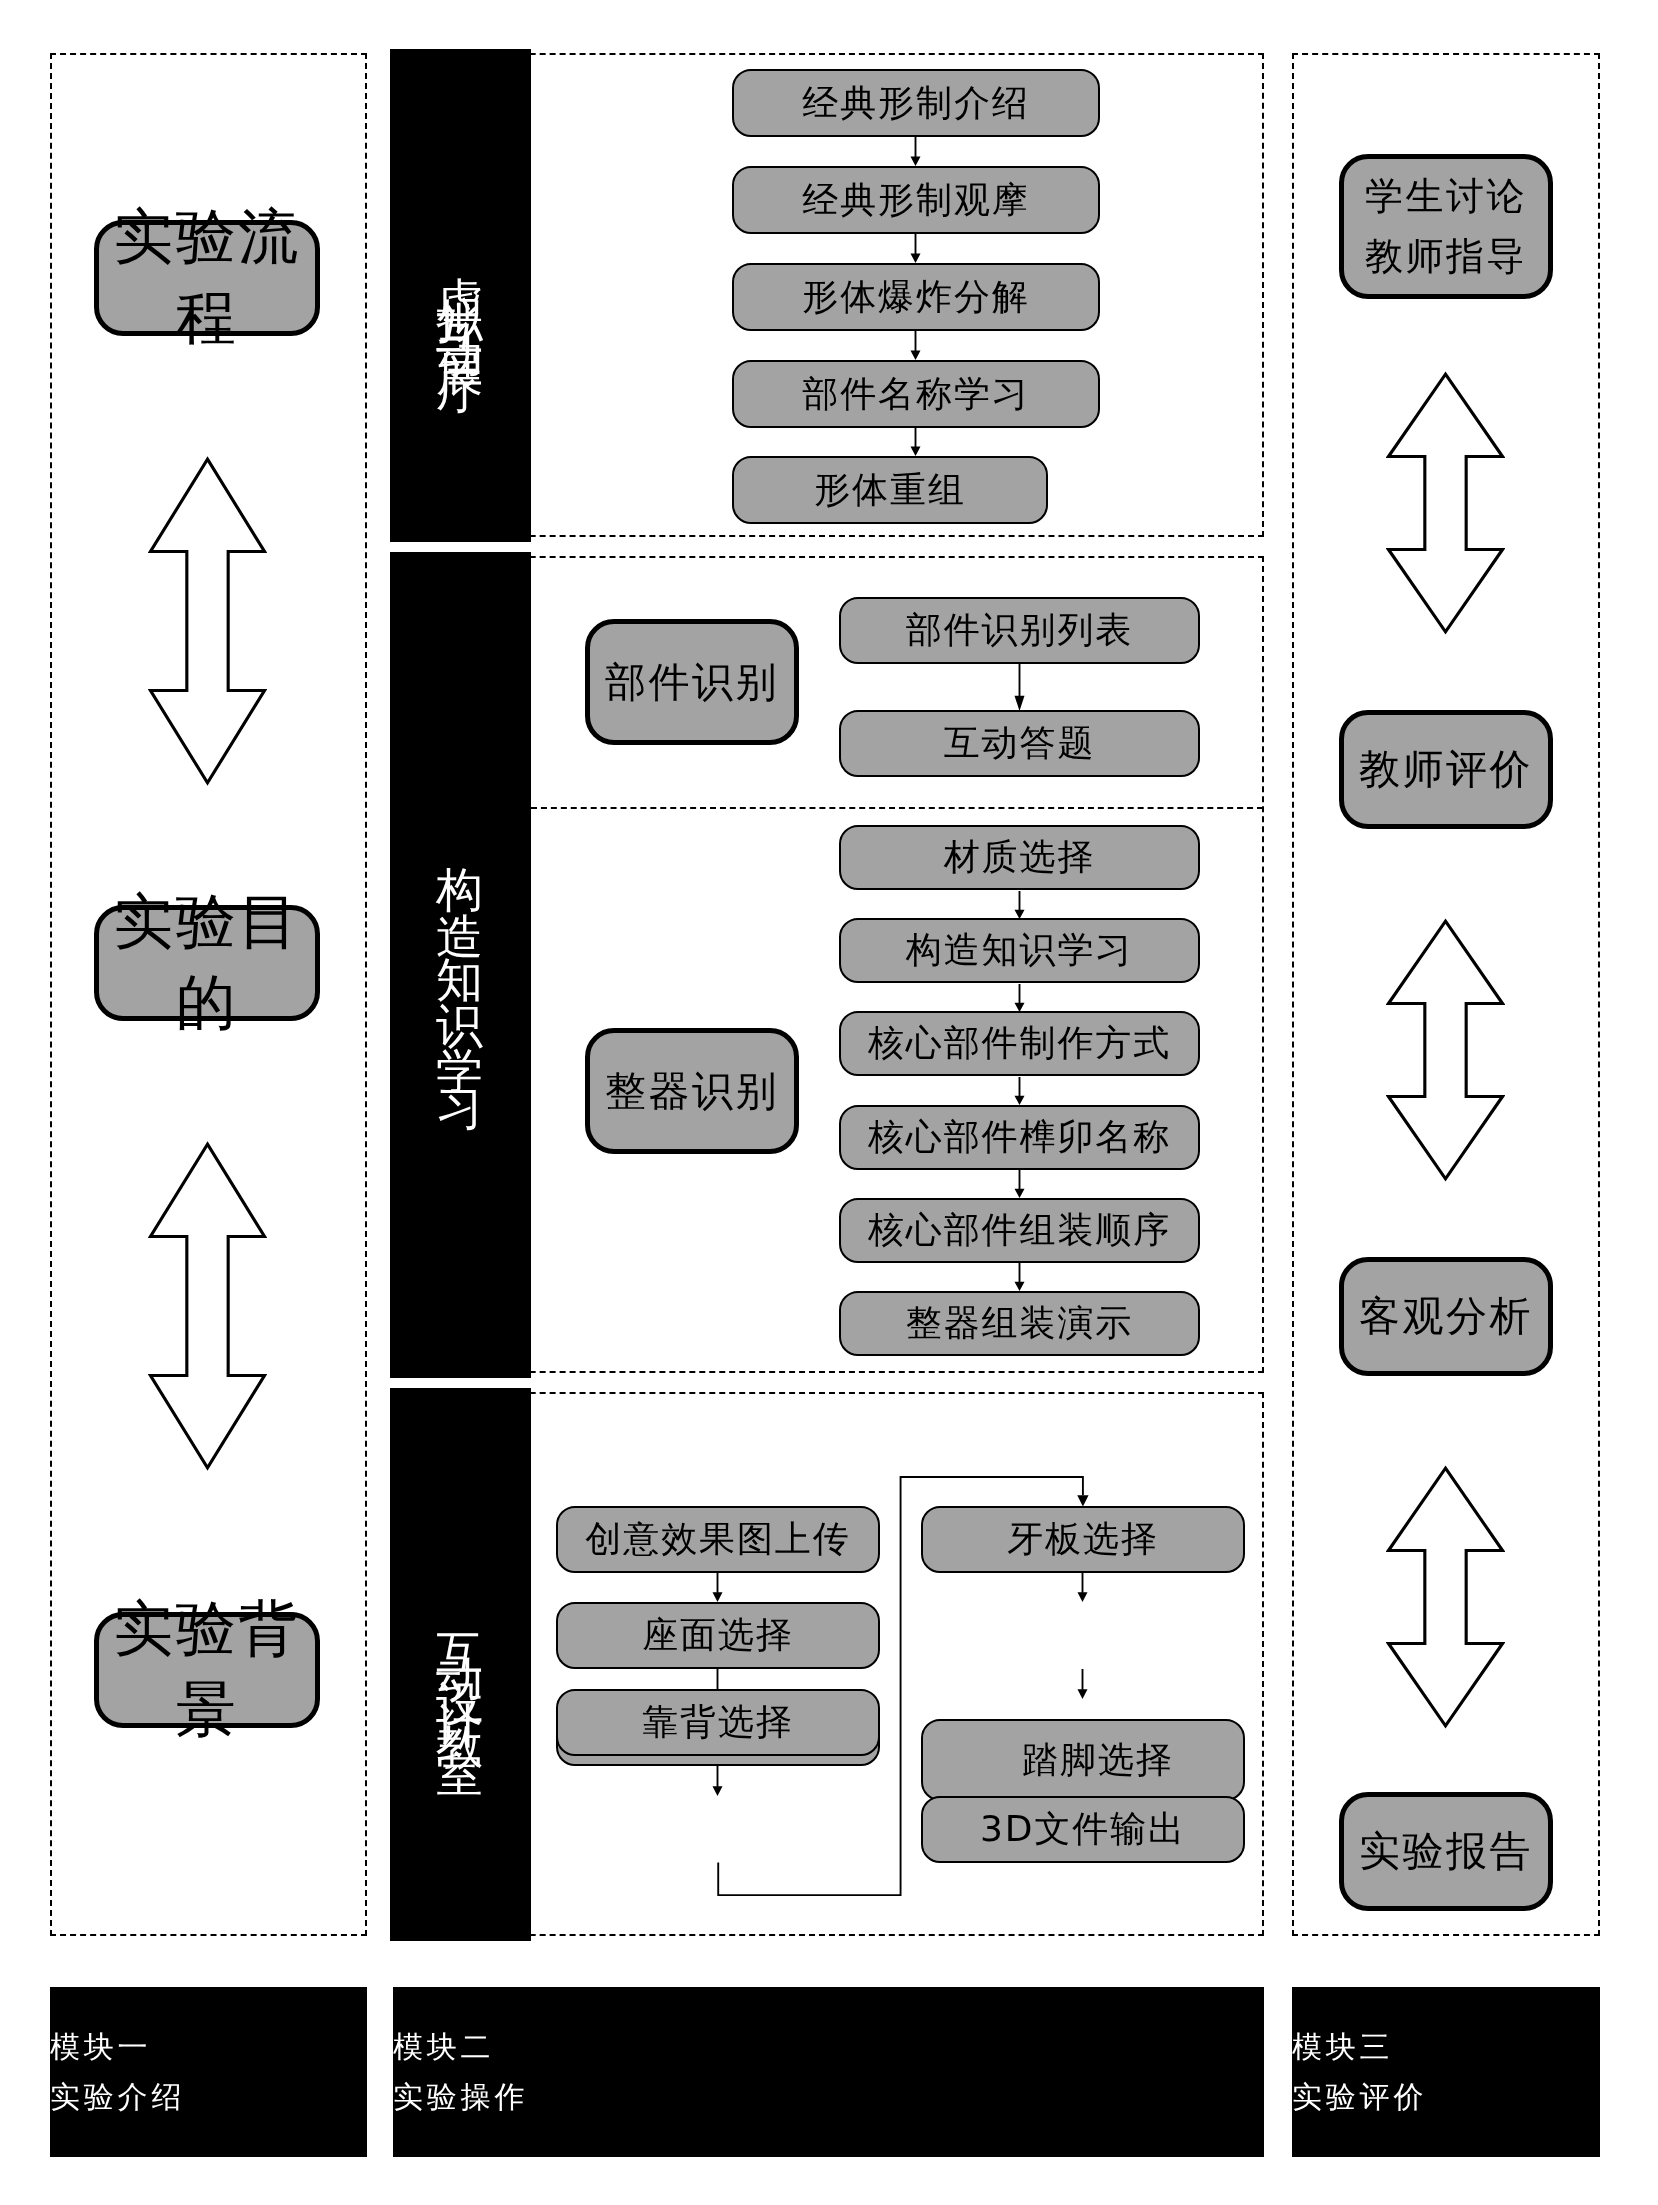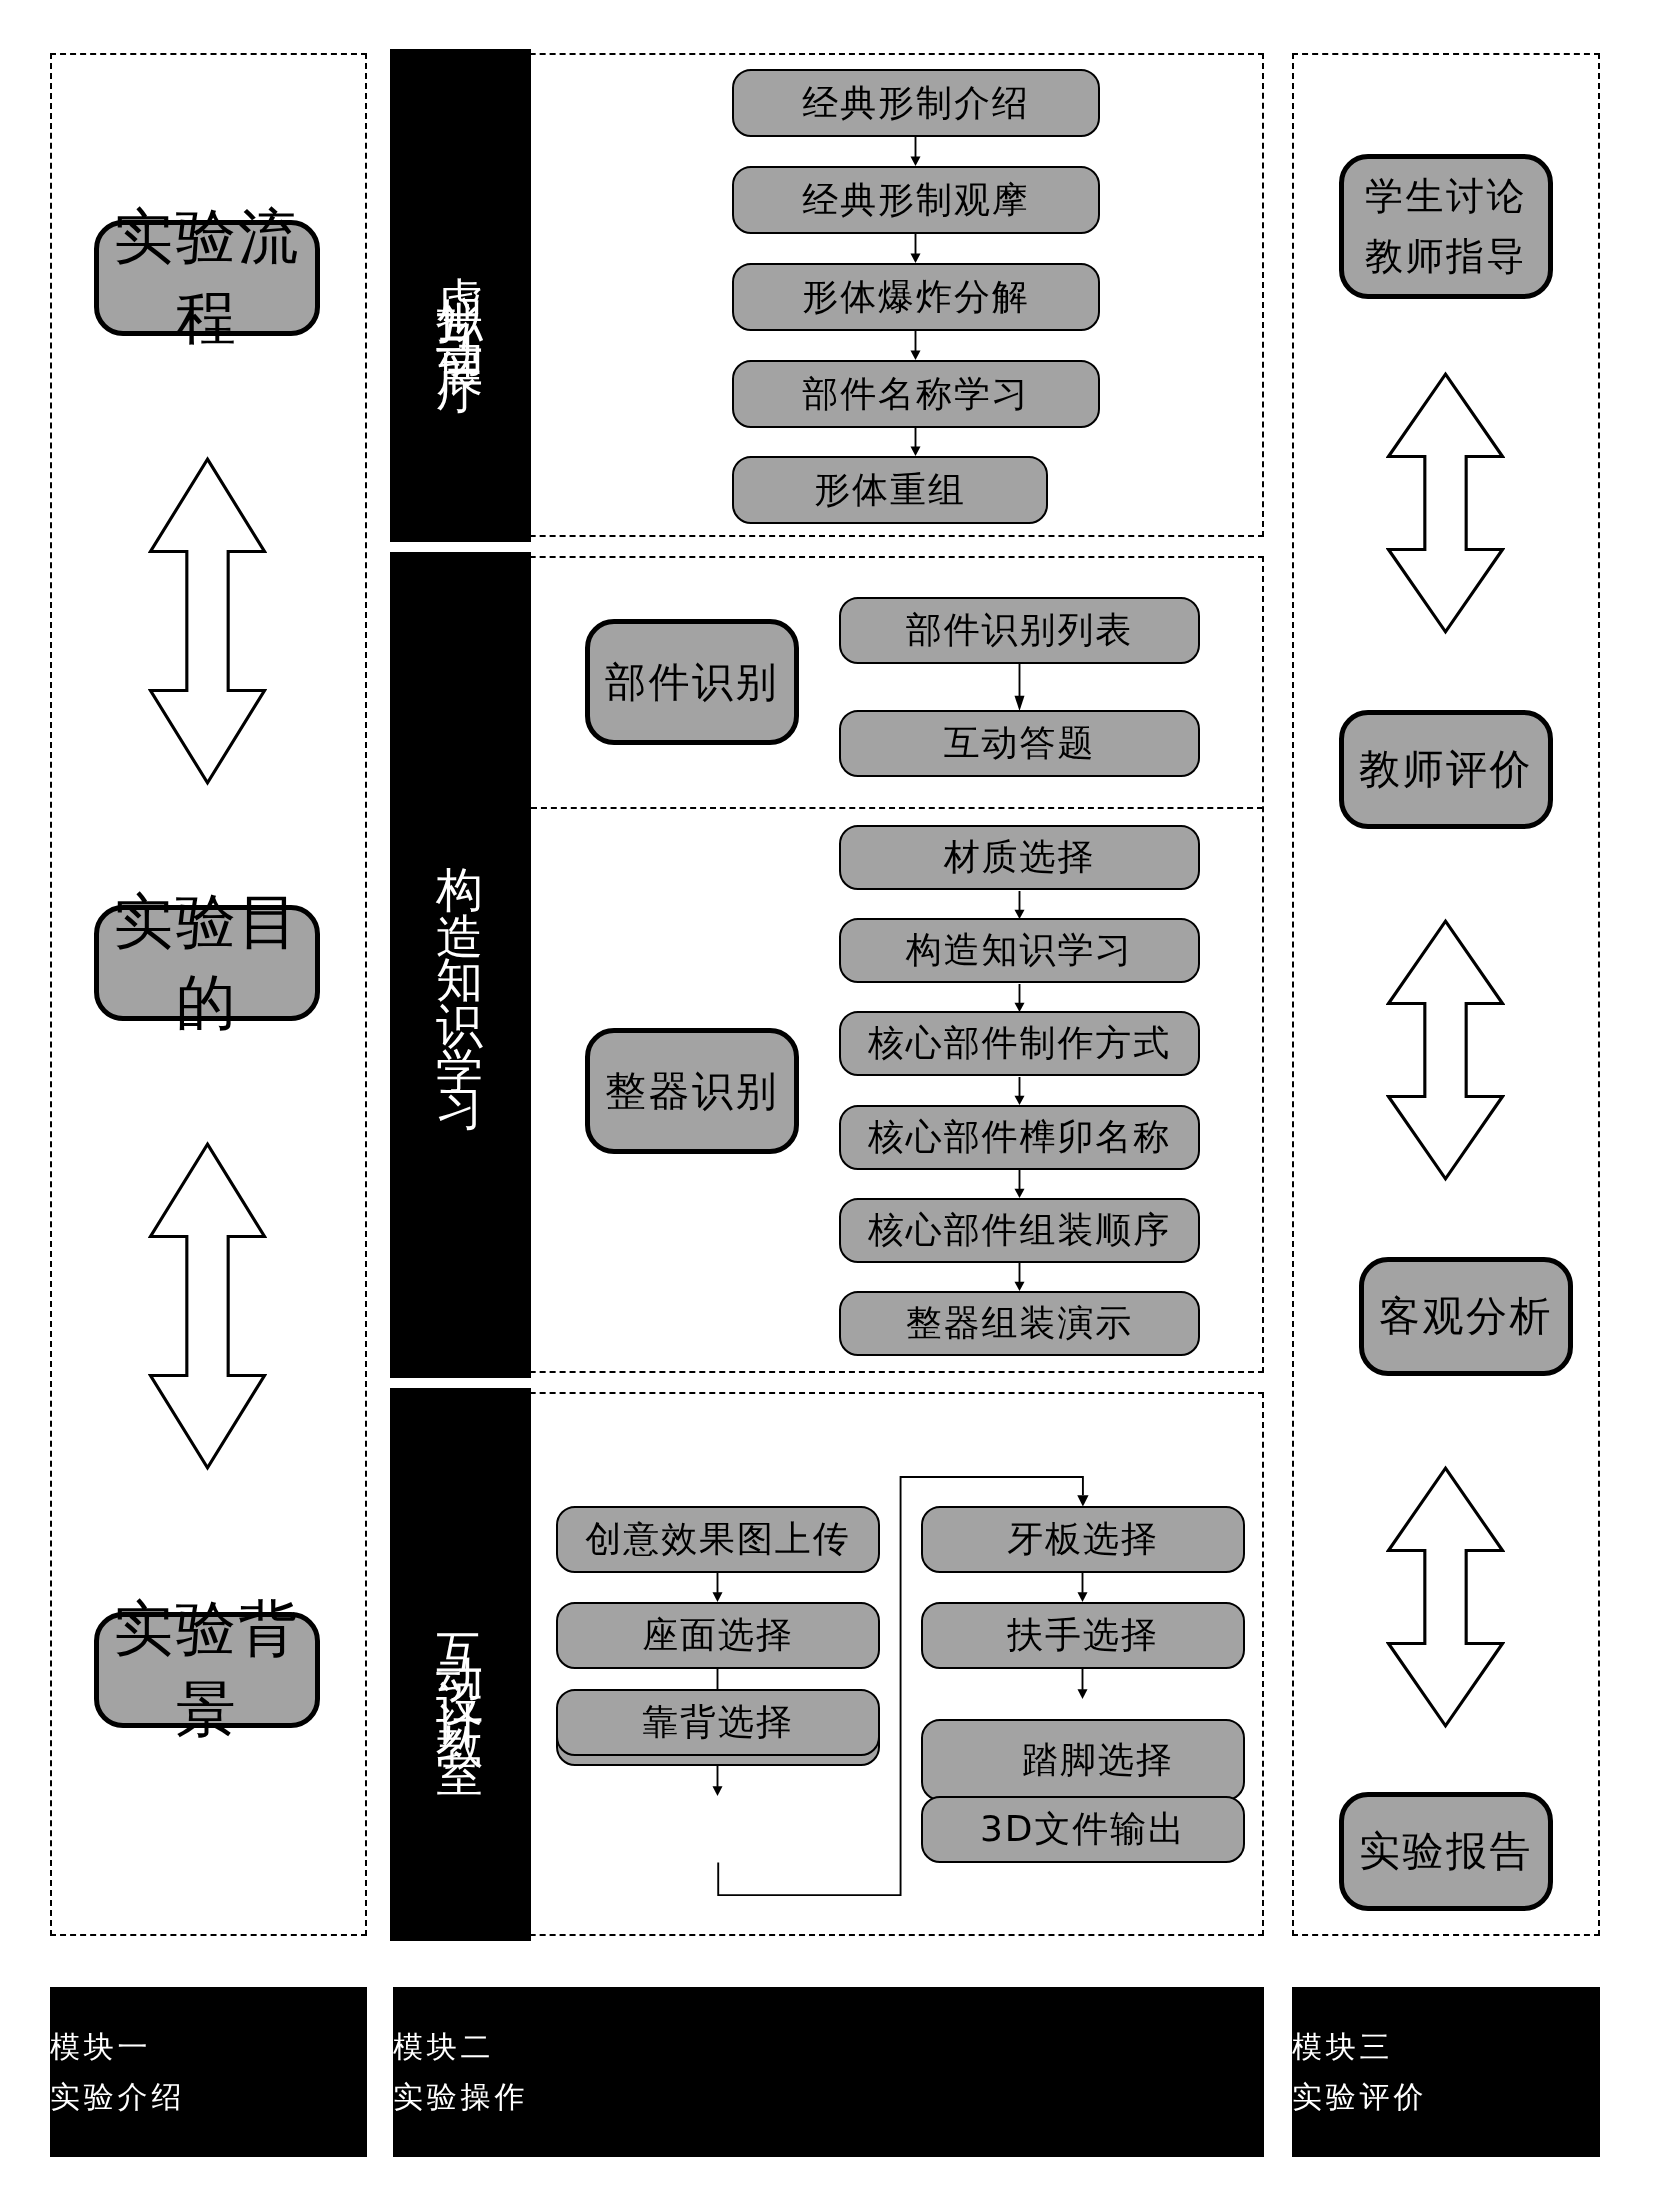--- a/index.html
+++ b/index.html
@@ -238,23 +238,20 @@
     <span>靠背选择</span>
   </div>
 
   <div class="pill f-chain" style="left:921px; top:1506px; width:324px; height:67px;">
     <span>牙板选择</span>
   </div>
   <svg class="icon-abs" style="left:1075px; top:1572px;" width="15" height="30" viewBox="0 0 24 46" preserveAspectRatio="none">
     <line x1="12" y1="0" x2="12" y2="32" stroke="#000000" stroke-width="3"></line>
     <polygon points="12,46 4,31 20,31" fill="#000000"></polygon>
   </svg>
-  <div class="pill f-chain" style="left:921px; top:1602px; width:324px; height:67px;">
-    <span>扶手选择</span>
-  </div>
   <svg class="icon-abs" style="left:1075px; top:1669px;" width="15" height="30" viewBox="0 0 24 46" preserveAspectRatio="none">
     <line x1="12" y1="0" x2="12" y2="32" stroke="#000000" stroke-width="3"></line>
     <polygon points="12,46 4,31 20,31" fill="#000000"></polygon>
   </svg>
   <div class="pill f-chain" style="left:921px; top:1719px; width:324px; height:82px;padding-left:30px;">
     <span>踏脚选择</span>
   </div>
   <svg class="icon-abs" style="left:1075px; top:1766px;" width="15" height="30" viewBox="0 0 24 46" preserveAspectRatio="none">
     <line x1="12" y1="0" x2="12" y2="32" stroke="#000000" stroke-width="3"></line>
     <polygon points="12,46 4,31 20,31" fill="#000000"></polygon>
@@ -275,21 +272,21 @@
   </svg>
 
   <div class="pill thick f-side" style="left:1339px; top:710px; width:214px; height:119px;">
     <span>教师评价</span>
   </div>
 
   <svg class="icon-abs" style="left:1386px; top:918px;" width="119" height="264" viewBox="0 0 190 420" preserveAspectRatio="none">
     <polygon points="95,5 186,136 128,136 128,284 186,284 95,415 4,284 62,284 62,136 4,136" fill="#ffffff" stroke="#000000" stroke-width="5"></polygon>
   </svg>
 
-  <div class="pill thick f-side" style="left:1339px; top:1257px; width:214px; height:119px;margin-left:20px;">
+  <div class="pill thick f-side" style="left:1339px; top:1257px; width:214px; height:119px;">
     <span>客观分析</span>
   </div>
 
   <svg class="icon-abs" style="left:1386px; top:1465px;" width="119" height="264" viewBox="0 0 190 420" preserveAspectRatio="none">
     <polygon points="95,5 186,136 128,136 128,284 186,284 95,415 4,284 62,284 62,136 4,136" fill="#ffffff" stroke="#000000" stroke-width="5"></polygon>
   </svg>
 
   <div class="pill thick f-side" style="left:1339px; top:1792px; width:214px; height:119px;">
     <span>实验报告</span>
   </div>

